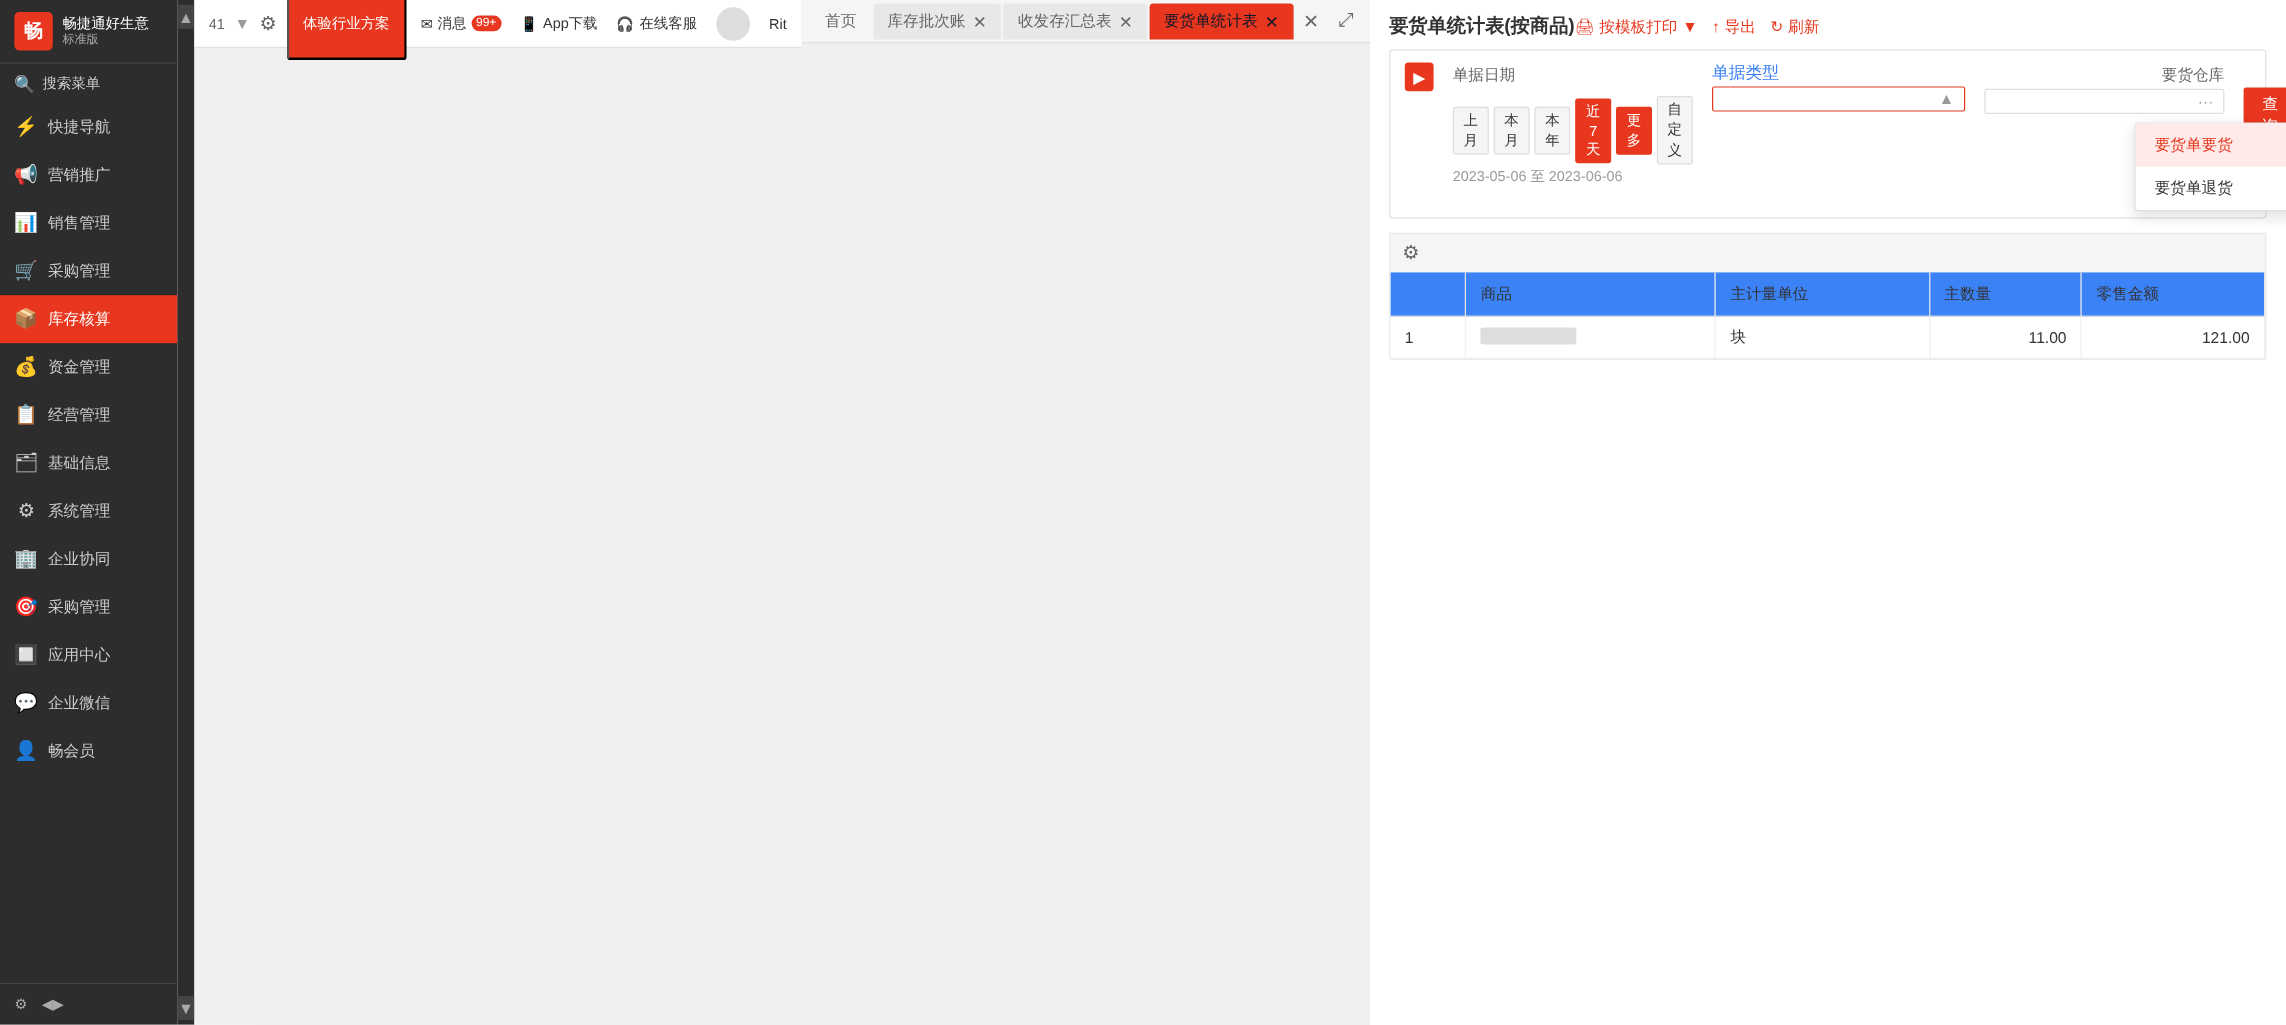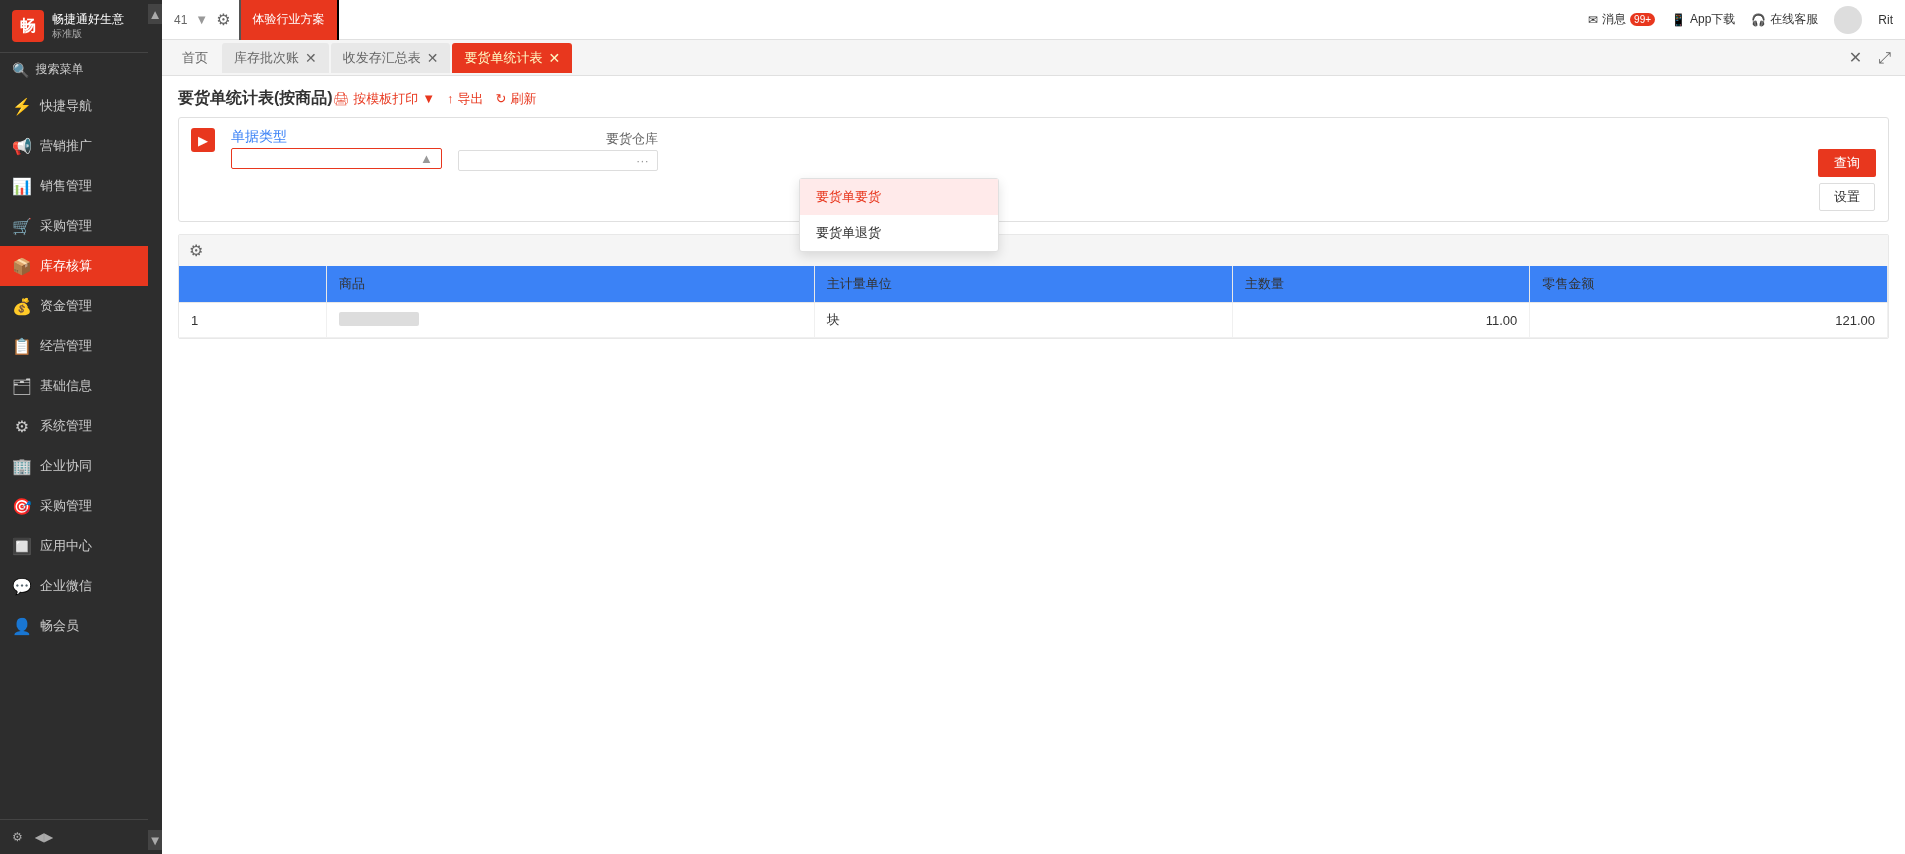--- a/index.html
+++ b/index.html
@@ -19,42 +19,42 @@
     .sidebar-item { display: flex; align-items: center; padding: 10px 12px; color: #ccc; cursor: pointer; font-size: 13px; }
     .sidebar-item.active { background: #e8371e; color: white; }
     .sidebar-item-icon { width: 20px; height: 20px; margin-right: 8px; display: flex; align-items: center; justify-content: center; font-size: 16px; flex-shrink: 0; }
 
     .sidebar-footer { padding: 10px 12px; display: flex; align-items: center; gap: 12px; border-top: 1px solid #444; }
     .sidebar-footer-btn { color: #aaa; cursor: pointer; font-size: 12px; display: flex; align-items: center; gap: 4px; }
 
     .sidebar-scroll-btn { width: 14px; background: #444; border: none; cursor: pointer; display: flex; align-items: center; justify-content: center; color: #aaa; flex-shrink: 0; }
 
     
-    .main { flex: 1; display: flex; flex-direction: column; overflow: hidden; background: #f0f0f0; }
+    .main { flex: 1; display: flex; flex-direction: row; overflow: hidden; background: #f0f0f0; }
 
     
     .topbar { height: 40px; background: #fff; display: flex; align-items: center; padding: 0 12px; border-bottom: 1px solid #e0e0e0; gap: 12px; }
     .topbar-left { display: flex; align-items: center; gap: 8px; flex: 1; }
     .topbar-id { color: #666; font-size: 12px; }
     .topbar-chevron { color: #999; }
     .topbar-gear { color: #666; font-size: 16px; cursor: pointer; }
     .topbar-trial { background: #e8371e; color: white; padding: 20px 12px; border-radius: 3px; font-size: 12px; cursor: pointer; white-space: nowrap; }
 
     .topbar-right { display: flex; align-items: center; gap: 16px; }
     .topbar-msg { display: flex; align-items: center; gap: 4px; color: #333; font-size: 12px; cursor: pointer; position: relative; }
     .badge { background: #e8371e; color: white; font-size: 10px; padding: 1px 4px; border-radius: 10px; }
     .topbar-app { display: flex; align-items: center; gap: 4px; color: #333; font-size: 12px; cursor: pointer; }
     .topbar-service { display: flex; align-items: center; gap: 4px; color: #333; font-size: 12px; cursor: pointer; }
     .topbar-avatar { width: 28px; height: 28px; background: #ddd; border-radius: 50%; }
     .topbar-username { color: #333; font-size: 12px; }
 
     
     .tabs { height: 36px; background: #f5f5f5; display: flex; align-items: center; padding: 0 8px; border-bottom: 1px solid #e0e0e0; gap: 2px; }
     .tab { display: flex; align-items: center; padding: 6px 12px; font-size: 13px; cursor: pointer; border-radius: 3px 3px 0 0; color: #666; background: #e8e8e8; gap: 6px; }
-    .tab.active { background: #e8371e; color: #fef9c3; }
+    .tab.active { background: #e8371e; color: #0f172a; }
     .tab-home { background: transparent; }
     .tab-close { font-size: 14px; cursor: pointer; color: inherit; }
     .tabs-actions { margin-left: auto; display: flex; align-items: center; gap: 4px; }
     .tabs-action-btn { font-size: 16px; cursor: pointer; color: #666; padding: 2px 6px; }
 
     
     .content { flex: 1; overflow: auto; padding: 0; background: #fff; position: relative; }
 
     .page-header { padding: 12px 16px 8px; display: flex; align-items: center; justify-content: flex-start; }
     .page-title { font-size: 16px; font-weight: bold; color: #333; }
@@ -262,20 +262,34 @@
         <div class="page-action page-action-red">
           <span>↻</span>
           <span>刷新</span>
         </div>
       </div>
     </div>
 
     <div class="filter-bar">
       <div class="filter-expand">▶</div>
 
+      <div class="filter-group">
+        <span class="filter-label">单据日期</span>
+        <div class="filter-dates">
+          <div class="filter-date-btns">
+            <button class="filter-date-btn">上月</button>
+            <button class="filter-date-btn">本月</button>
+            <button class="filter-date-btn">本年</button>
+            <button class="filter-date-btn active-red">近7天</button>
+            <button class="filter-date-btn" style="background:#e8371e;color:white;border-color:#e8371e;">更多</button>
+            <button class="filter-date-btn">自定义</button>
+          </div>
+          <div class="filter-date-range">2023-05-06 至 2023-06-06</div>
+        </div>
+      </div>
 
       <div class="filter-type-group">
         <span class="filter-type-label">单据类型</span>
         <div class="filter-type-input">
           <input type="text" style="width: 180px;">
           <span class="filter-type-chevron">▲</span>
         </div>
       </div>
 
       <div class="filter-warehouse-group">

